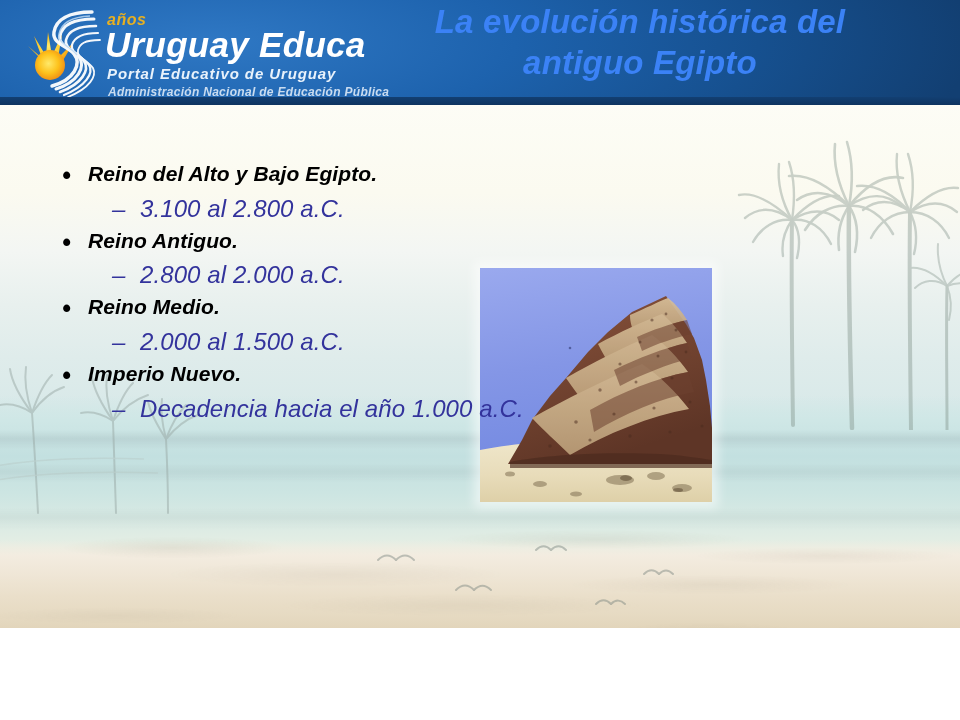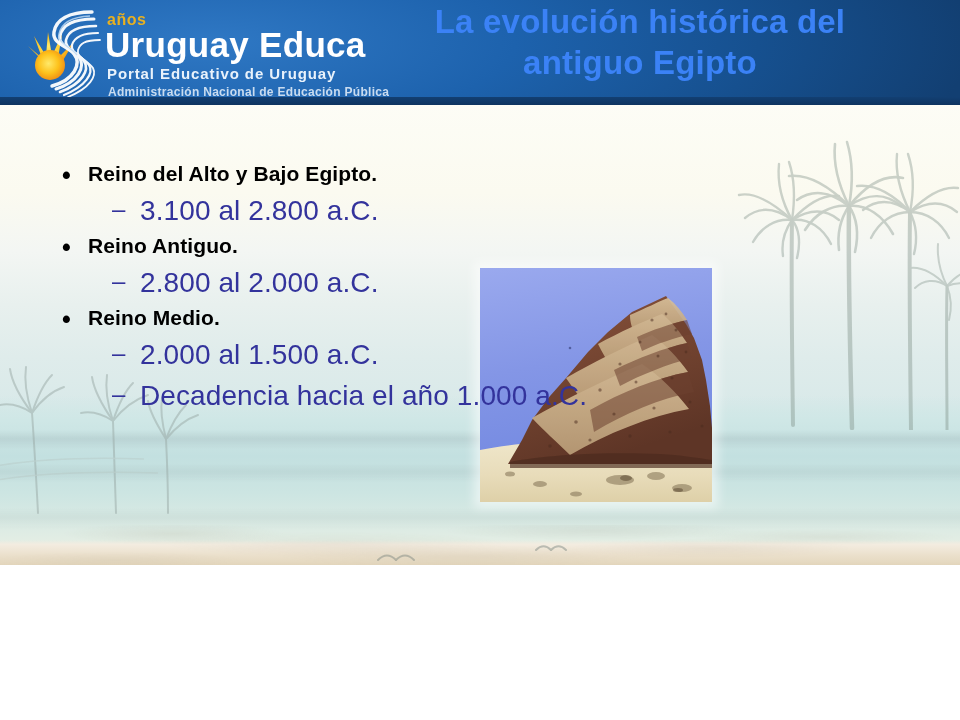--- a/index.html
+++ b/index.html
@@ -8,23 +8,24 @@
     padding: 0;
     background: #ffffff;
   }
   body {
     font-family: "Liberation Sans", sans-serif;
   }
 
   .slide {
     position: relative;
     width: 960px;
-    height: 565px;
+    height: 628px;
     overflow: hidden;
     background: #ffffff;
+    font-style: italic;
   }
 
   
   .bg-layer {
     position: absolute;
     inset: 0;
     z-index: 0;
     pointer-events: none;
   }
   
@@ -251,21 +252,21 @@
     top: -2px;
     font-size: 25px;
     line-height: 1.36;
     color: #000000;
   }
   li.lvl2 {
     position: relative;
     padding-left: 140px;
     margin-bottom: 2px;
     color: #33339c;
-    font-size: 28px;
+    font-size: 24px;
     font-weight: normal;
     line-height: 1.38;
     letter-spacing: .1px;
   }
   li.lvl2::before {
     content: "\2013";
     position: absolute;
     left: 112px;
     top: 0;
     font-size: 24px;
@@ -558,17 +559,18 @@
   </div>
 
   <div class="content">
     <ul class="outline">
       <li class="lvl1">Reino del Alto y Bajo Egipto.</li>
       <li class="lvl2 sp-a">3.100 al 2.800 a.C.</li>
       <li class="lvl1">Reino Antiguo.</li>
       <li class="lvl2 sp-a">2.800 al 2.000 a.C.</li>
       <li class="lvl1">Reino Medio.</li>
       <li class="lvl2 sp-a">2.000 al 1.500 a.C.</li>
+      <li class="lvl1">Imperio Nuevo.</li>
       <li class="lvl2">Decadencia hacia el año 1.000 a.C.</li>
     </ul>
   </div>
 
 </div>
 
 </body></html>

